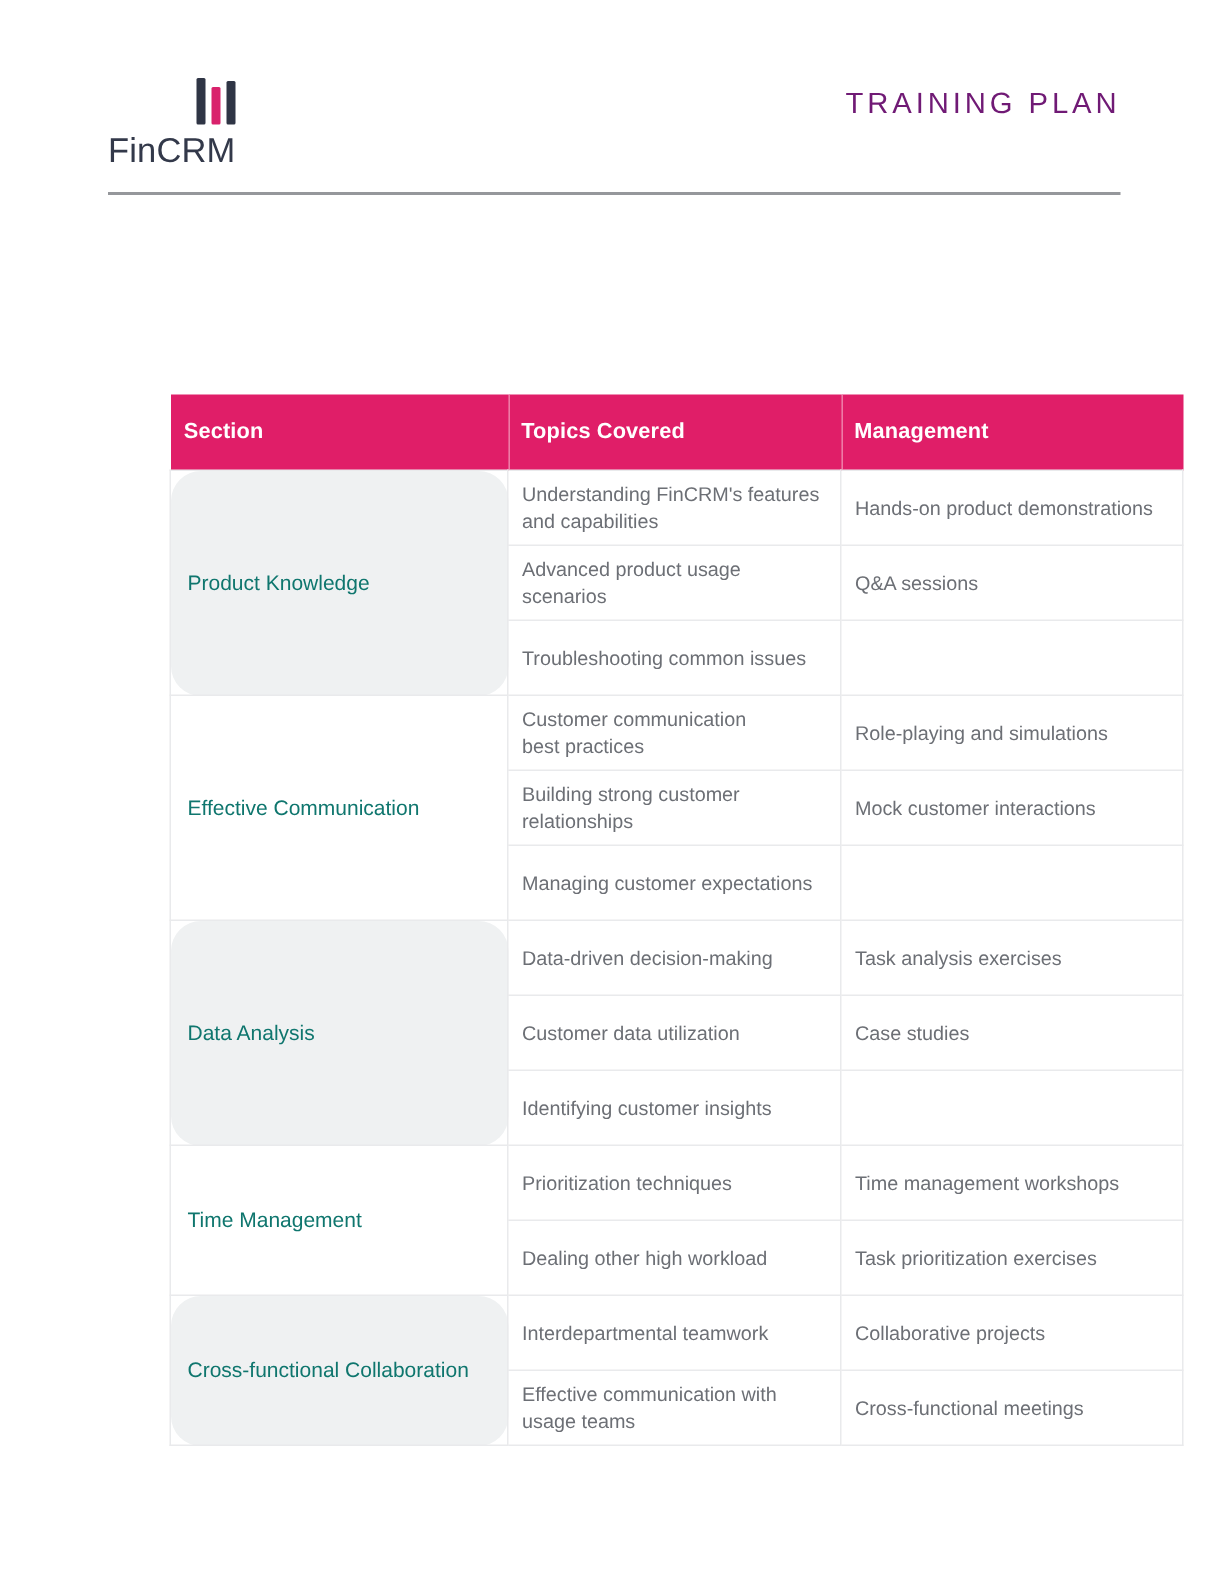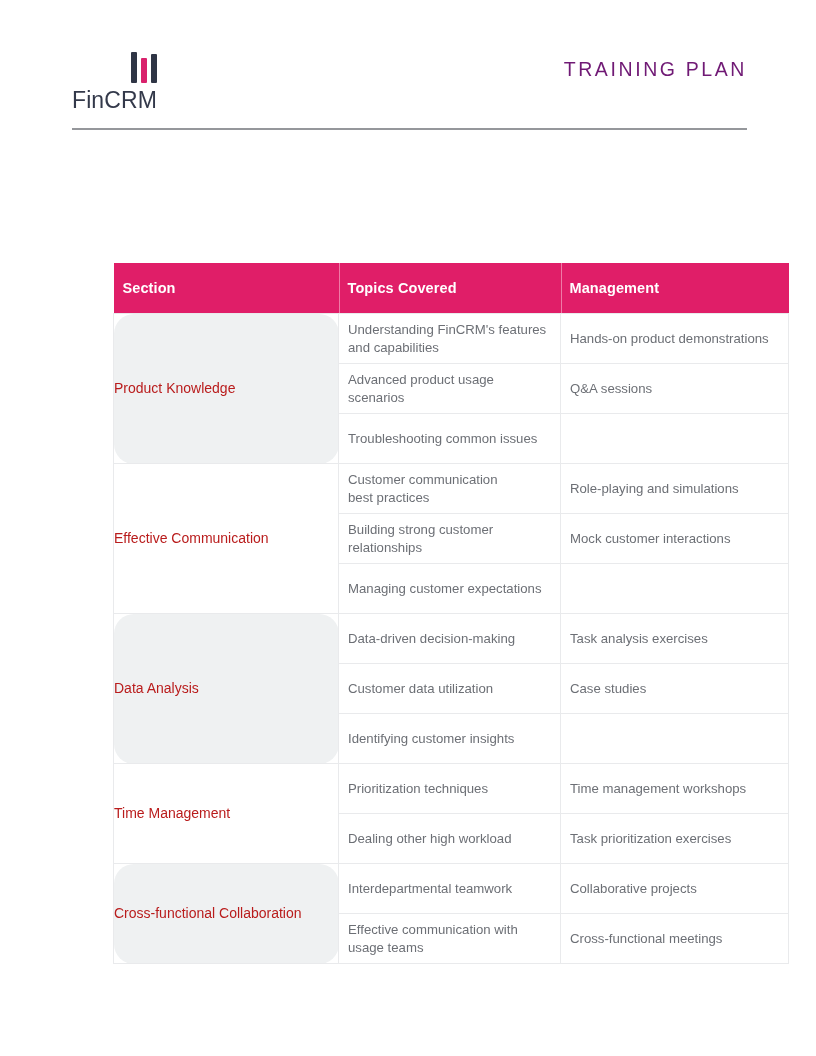--- a/index.html
+++ b/index.html
@@ -132,24 +132,24 @@
     font-size: 13.2px;
     color: #6c6f75;
     padding: 6px 10px 6px 9px;
     vertical-align: middle;
     line-height: 1.35;
     height: 50px;
     box-sizing: border-box;
   }
 
   .plan-table td.section-cell {
-    color: #b91c1c;
+    color: #0f766e;
     font-size: 14px;
     vertical-align: middle;
-    padding-left: 0;
+    padding-left: 11px;
     border-radius: 20px;
   }
   .plan-table td.section-cell.shade { background: #eff1f2; }
   .plan-table td.section-cell.plain { background: #ffffff; }
 
   .plan-table td.empty { color: transparent; }
 
   .cell-line { display: block; }
 </style>
 </head>

